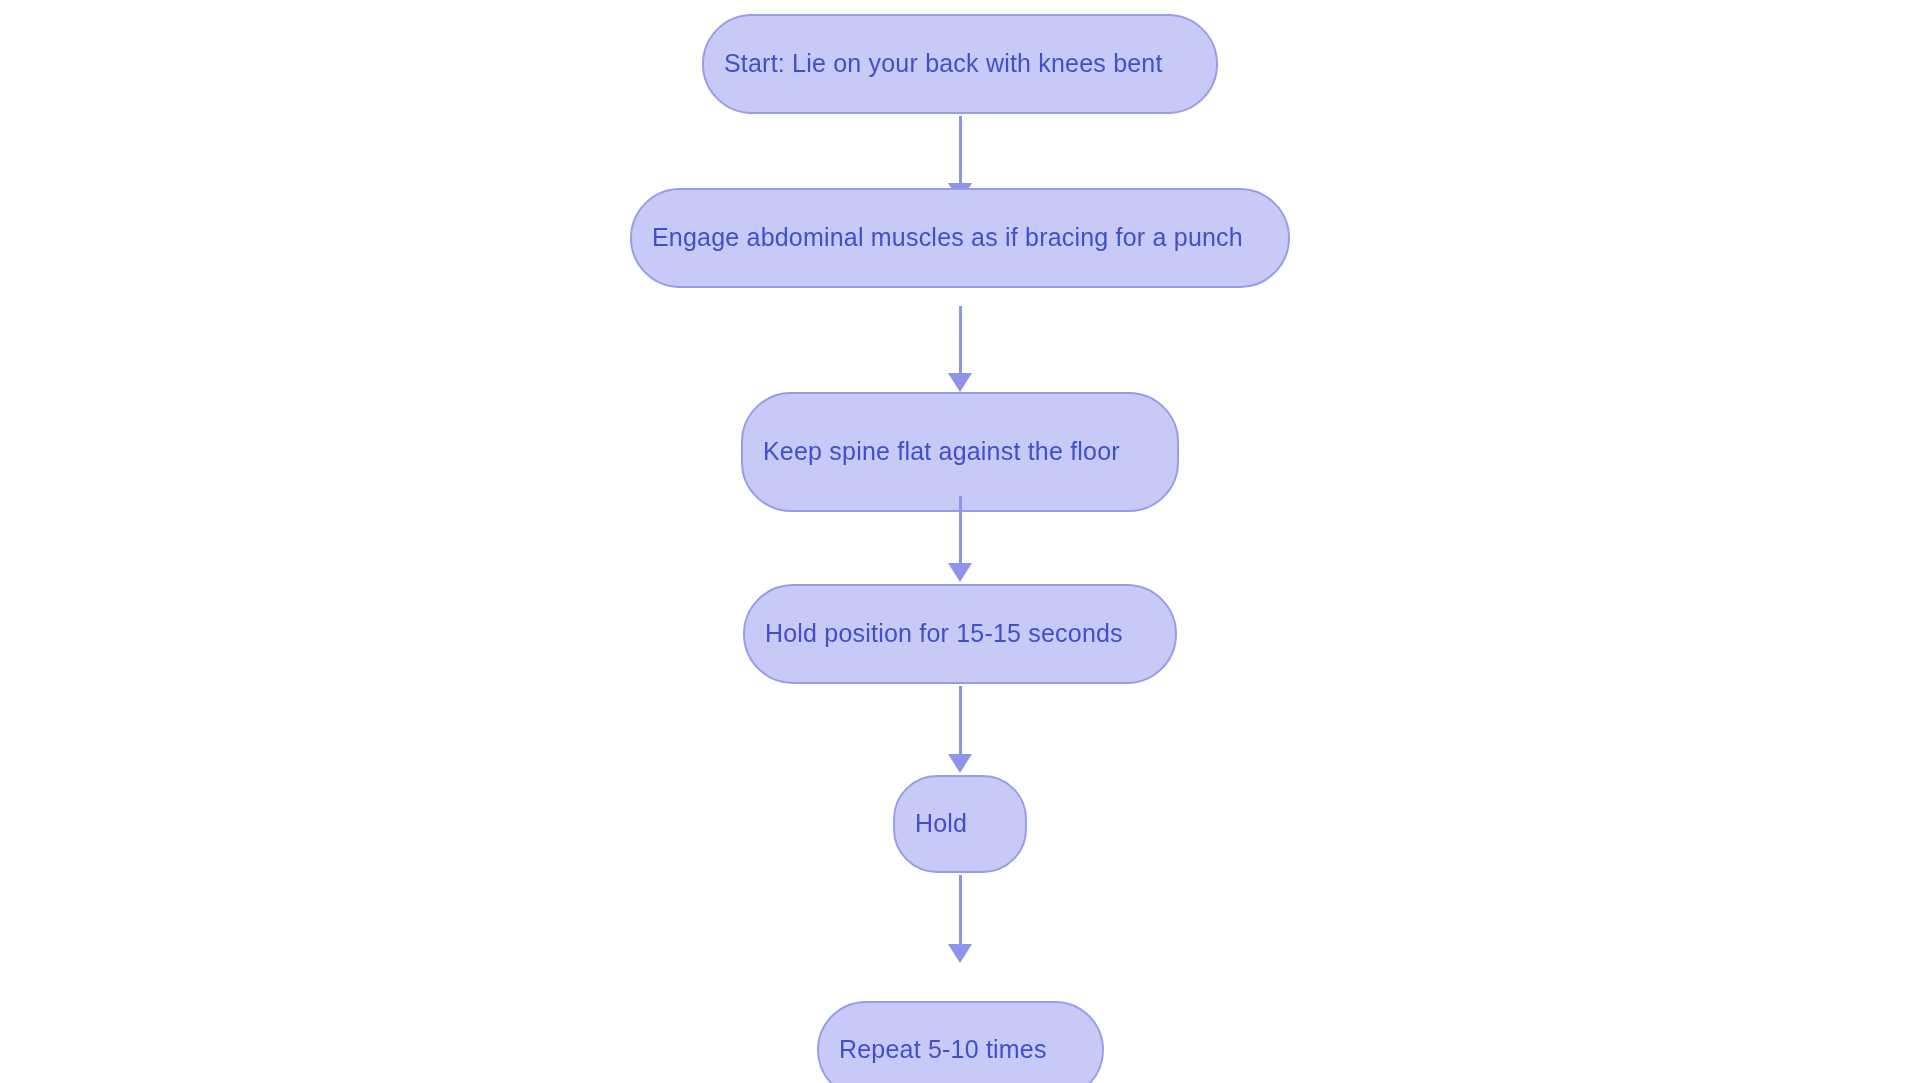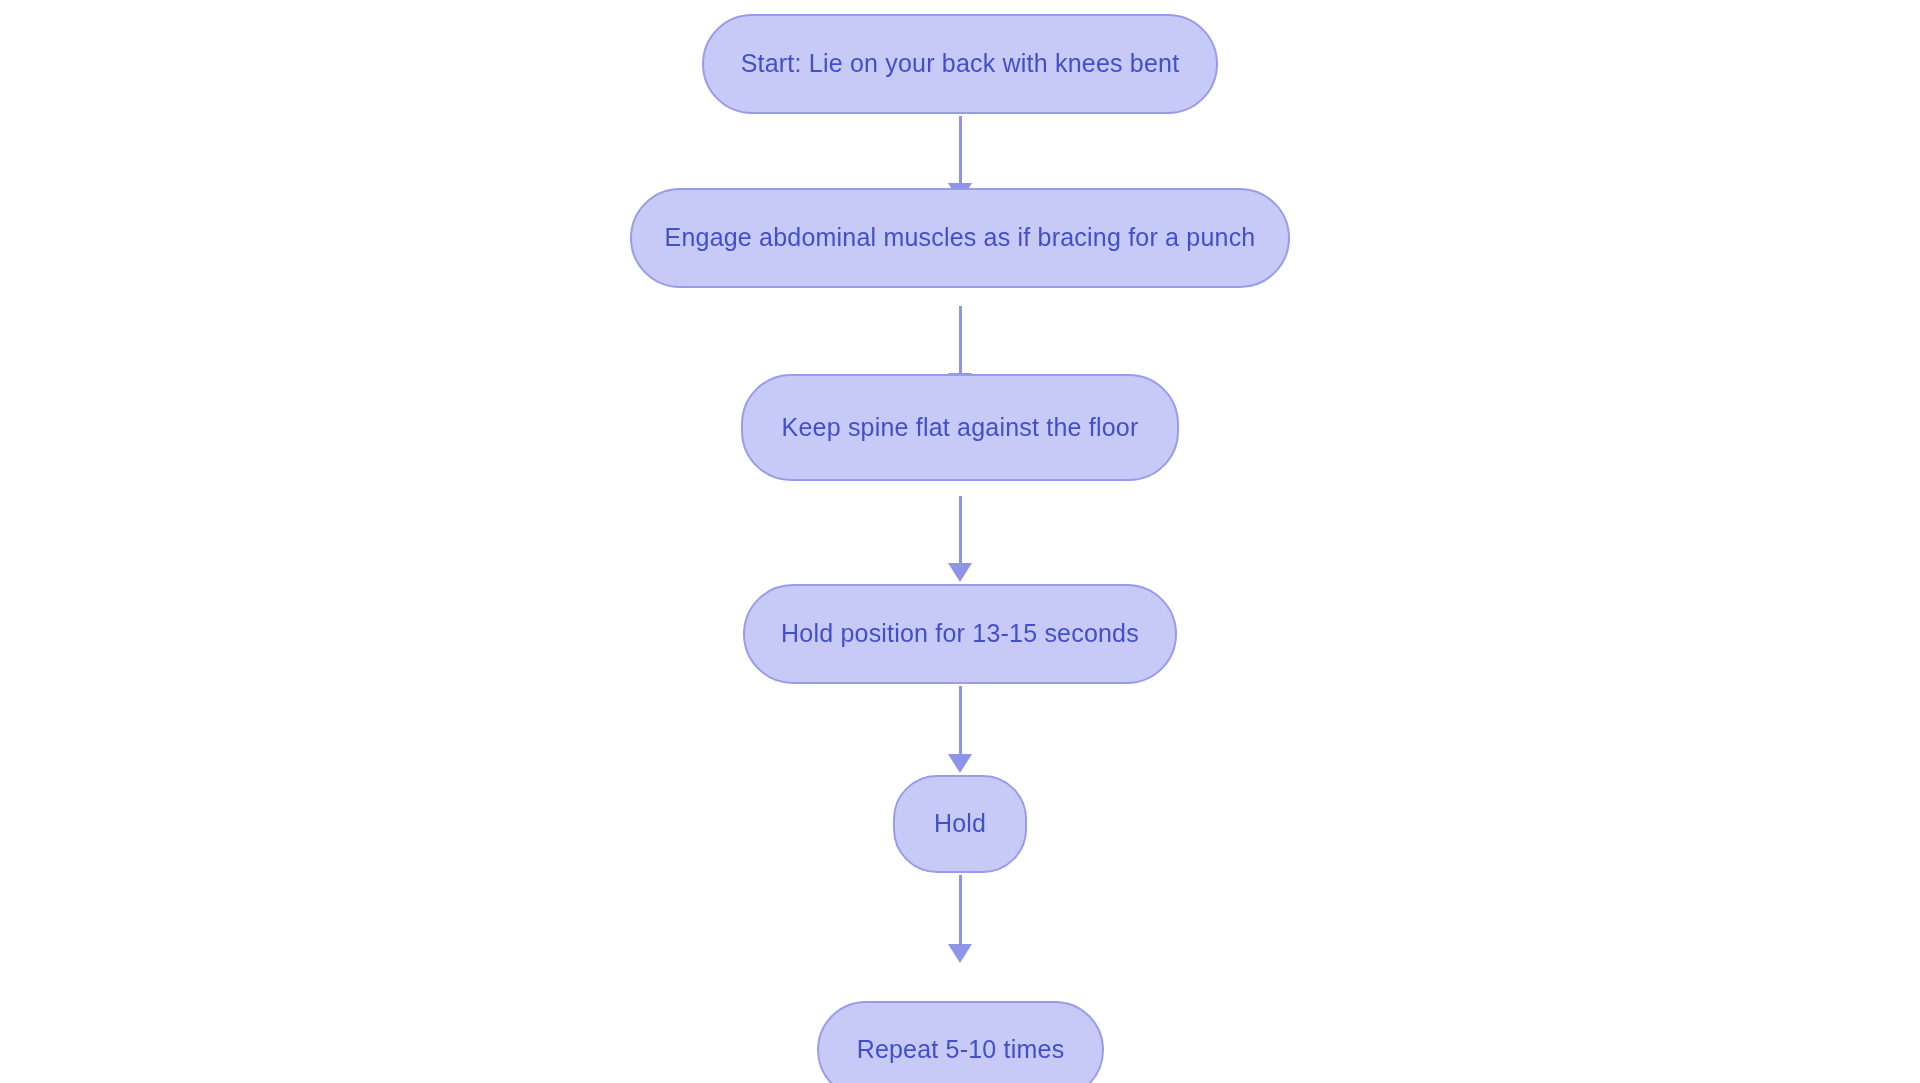--- a/index.html
+++ b/index.html
@@ -20,21 +20,20 @@
   .canvas {
     position: relative;
     width: 1920px;
     height: 1083px;
     background: var(--canvas-bg);
   }
   .node {
     position: absolute;
     display: flex;
     align-items: center;
-    justify-content: center;
     text-align: center;
     background: var(--node-fill);
     border: 2px solid var(--node-border);
     color: var(--text-color);
     font-size: 25px;
     letter-spacing: 0.2px;
     border-radius: 50px;
   }
   .node .label {
     padding: 0 20px;
@@ -77,31 +76,31 @@
 
   <div class="node" style="left:630px; top:188px; width:660px; height:100px;">
     <span class="label">Engage abdominal muscles as if bracing for a punch</span>
   </div>
 
   <div class="arrow" style="top:306px; height:86px;">
     <div class="arrow-line"></div>
     <div class="arrow-head"></div>
   </div>
 
-  <div class="node" style="left:741px; top:374px; width:438px; height:107px;">
+  <div class="node" style="left:741px; top:392px; width:438px; height:120px;">
     <span class="label">Keep spine flat against the floor</span>
   </div>
 
   <div class="arrow" style="top:496px; height:86px;">
     <div class="arrow-line"></div>
     <div class="arrow-head"></div>
   </div>
 
   <div class="node" style="left:743px; top:584px; width:434px; height:100px;">
-    <span class="label">Hold position for 13-15 seconds</span>
+    <span class="label">Hold position for 15-15 seconds</span>
   </div>
 
   <div class="arrow" style="top:686px; height:87px;">
     <div class="arrow-line"></div>
     <div class="arrow-head"></div>
   </div>
 
   <div class="node" style="left:893px; top:775px; width:134px; height:98px; border-radius:44px;">
     <span class="label">Hold</span>
   </div>

